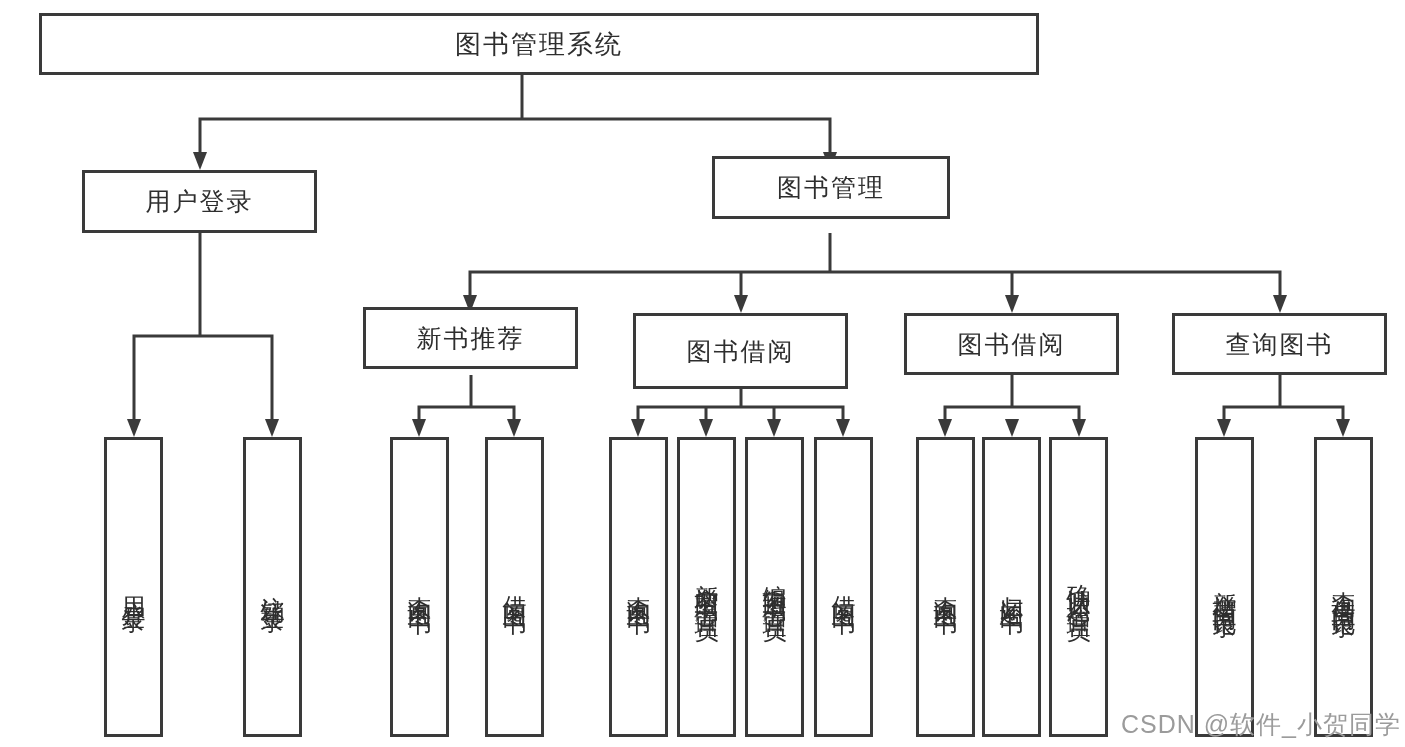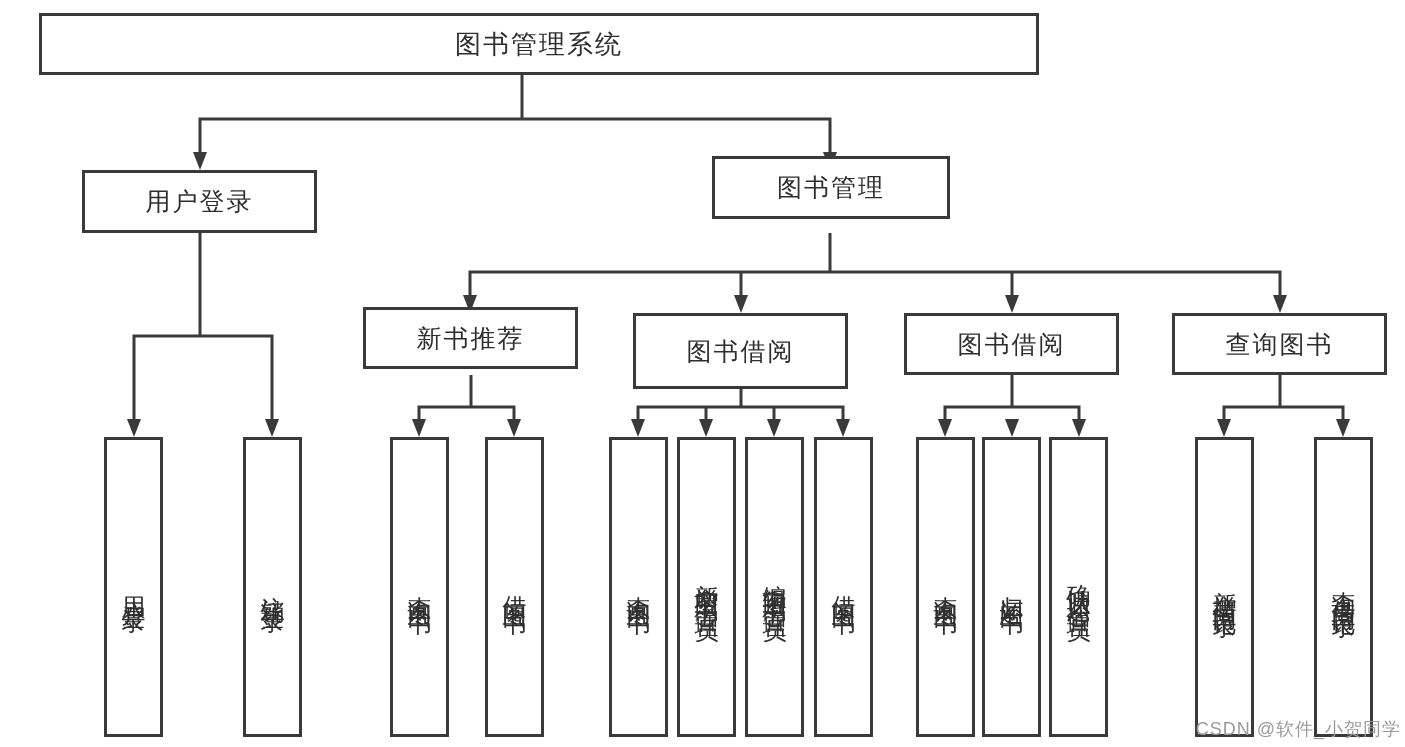--- a/index.html
+++ b/index.html
@@ -35,21 +35,21 @@
     text-orientation: mixed;
     font-size: 24px;
     letter-spacing: 5px;
     line-height: 1;
     white-space: nowrap;
   }
   #watermark {
     position: absolute;
     right: 4px;
     bottom: 6px;
-    font-size: 18px;
+    font-size: 25px;
     color: #9b9b9b;
     letter-spacing: 1px;
     white-space: nowrap;
     z-index: 3;
     margin-left: 20px;
   }
 </style>
 </head>
 <body>
 

